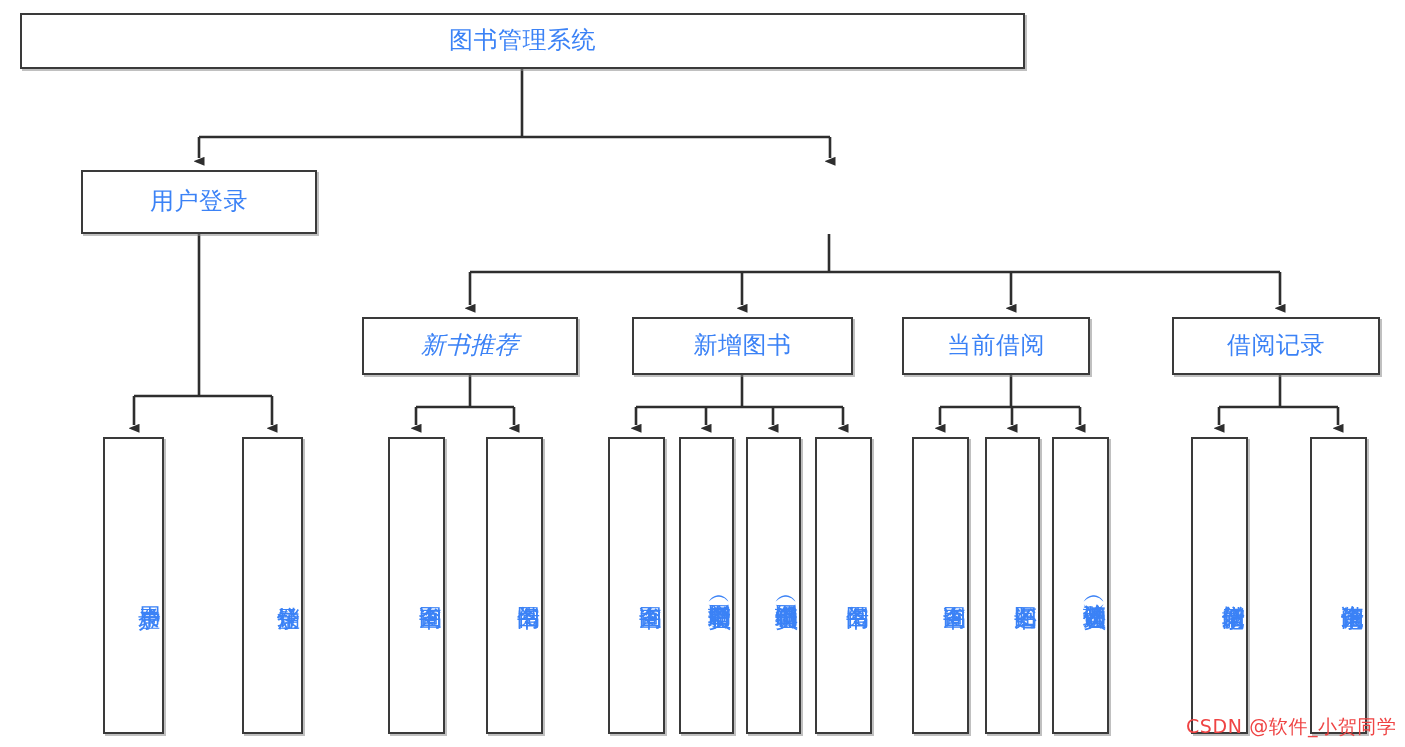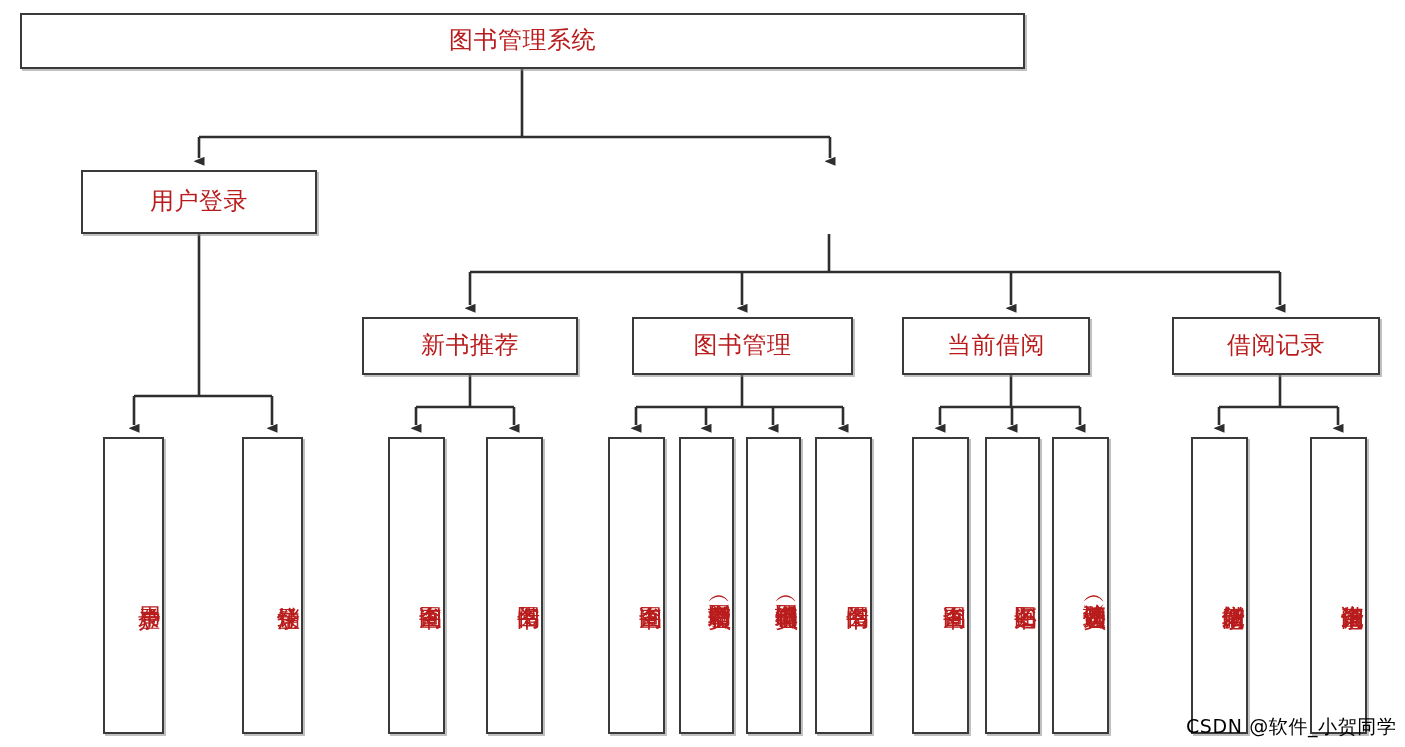--- a/index.html
+++ b/index.html
@@ -36,21 +36,21 @@
     align-items: center;
     justify-content: center;
     color: #1c1c1c;
     z-index: 2;
   }
   .node-label {
     font-size: 24px;
     line-height: 1.15;
     letter-spacing: 0.5px;
     white-space: nowrap;
-    color: #b91c1c;
+    color: #3b82f6;
   }
   
   .node.leaf {
     align-items: flex-start;
     padding-top: 6px;
   }
   .node.leaf .node-label {
     font-size: 23px;
     line-height: 1.12;
     width: 100%;
@@ -61,21 +61,21 @@
     text-orientation: upright;
     height: 100%;
     margin: 0 auto;
     display: block;
   }
   .watermark {
     position: absolute;
     left: 1186px;
     top: 714px;
     font-size: 19px;
-    color: #000000;
+    color: #ef4444;
     letter-spacing: 0.6px;
     white-space: nowrap;
     z-index: 5;
     font-family: "DejaVu Sans", "Liberation Sans", sans-serif;
   }
 </style>
 </head>
 <body>
 
 <div id="canvas">
@@ -131,25 +131,25 @@
   </svg>
 
   <div class="node" id="n-root" style="left: 20px; top: 13px; width: 1005px; height: 56px;">
     <span class="node-label">图书管理系统</span>
   </div>
 
   <div class="node" id="n-l2-0" style="left: 81px; top: 170px; width: 236px; height: 64px;">
     <span class="node-label">用户登录</span>
   </div>
 
-  <div class="node" id="n-l3-0" style="left: 362px; top: 317px; width: 216px; height: 58px;">
+  <div class="node" id="n-l3-0" style="left: 362px; top: 317px; width: 216px; height: 58px; font-style: italic;">
     <span class="node-label">新书推荐</span>
   </div>
   <div class="node" id="n-l3-1" style="left: 632px; top: 317px; width: 221px; height: 58px;">
-    <span class="node-label">图书管理</span>
+    <span class="node-label">新增图书</span>
   </div>
   <div class="node" id="n-l3-2" style="left: 902px; top: 317px; width: 188px; height: 58px;">
     <span class="node-label">当前借阅</span>
   </div>
   <div class="node" id="n-l3-3" style="left: 1172px; top: 317px; width: 208px; height: 58px;">
     <span class="node-label">借阅记录</span>
   </div>
 
   <div class="node leaf" id="n-lf-0" style="left: 103px; top: 437px; width: 61px; height: 297px;">
     <span class="node-label">用户登录</span>

